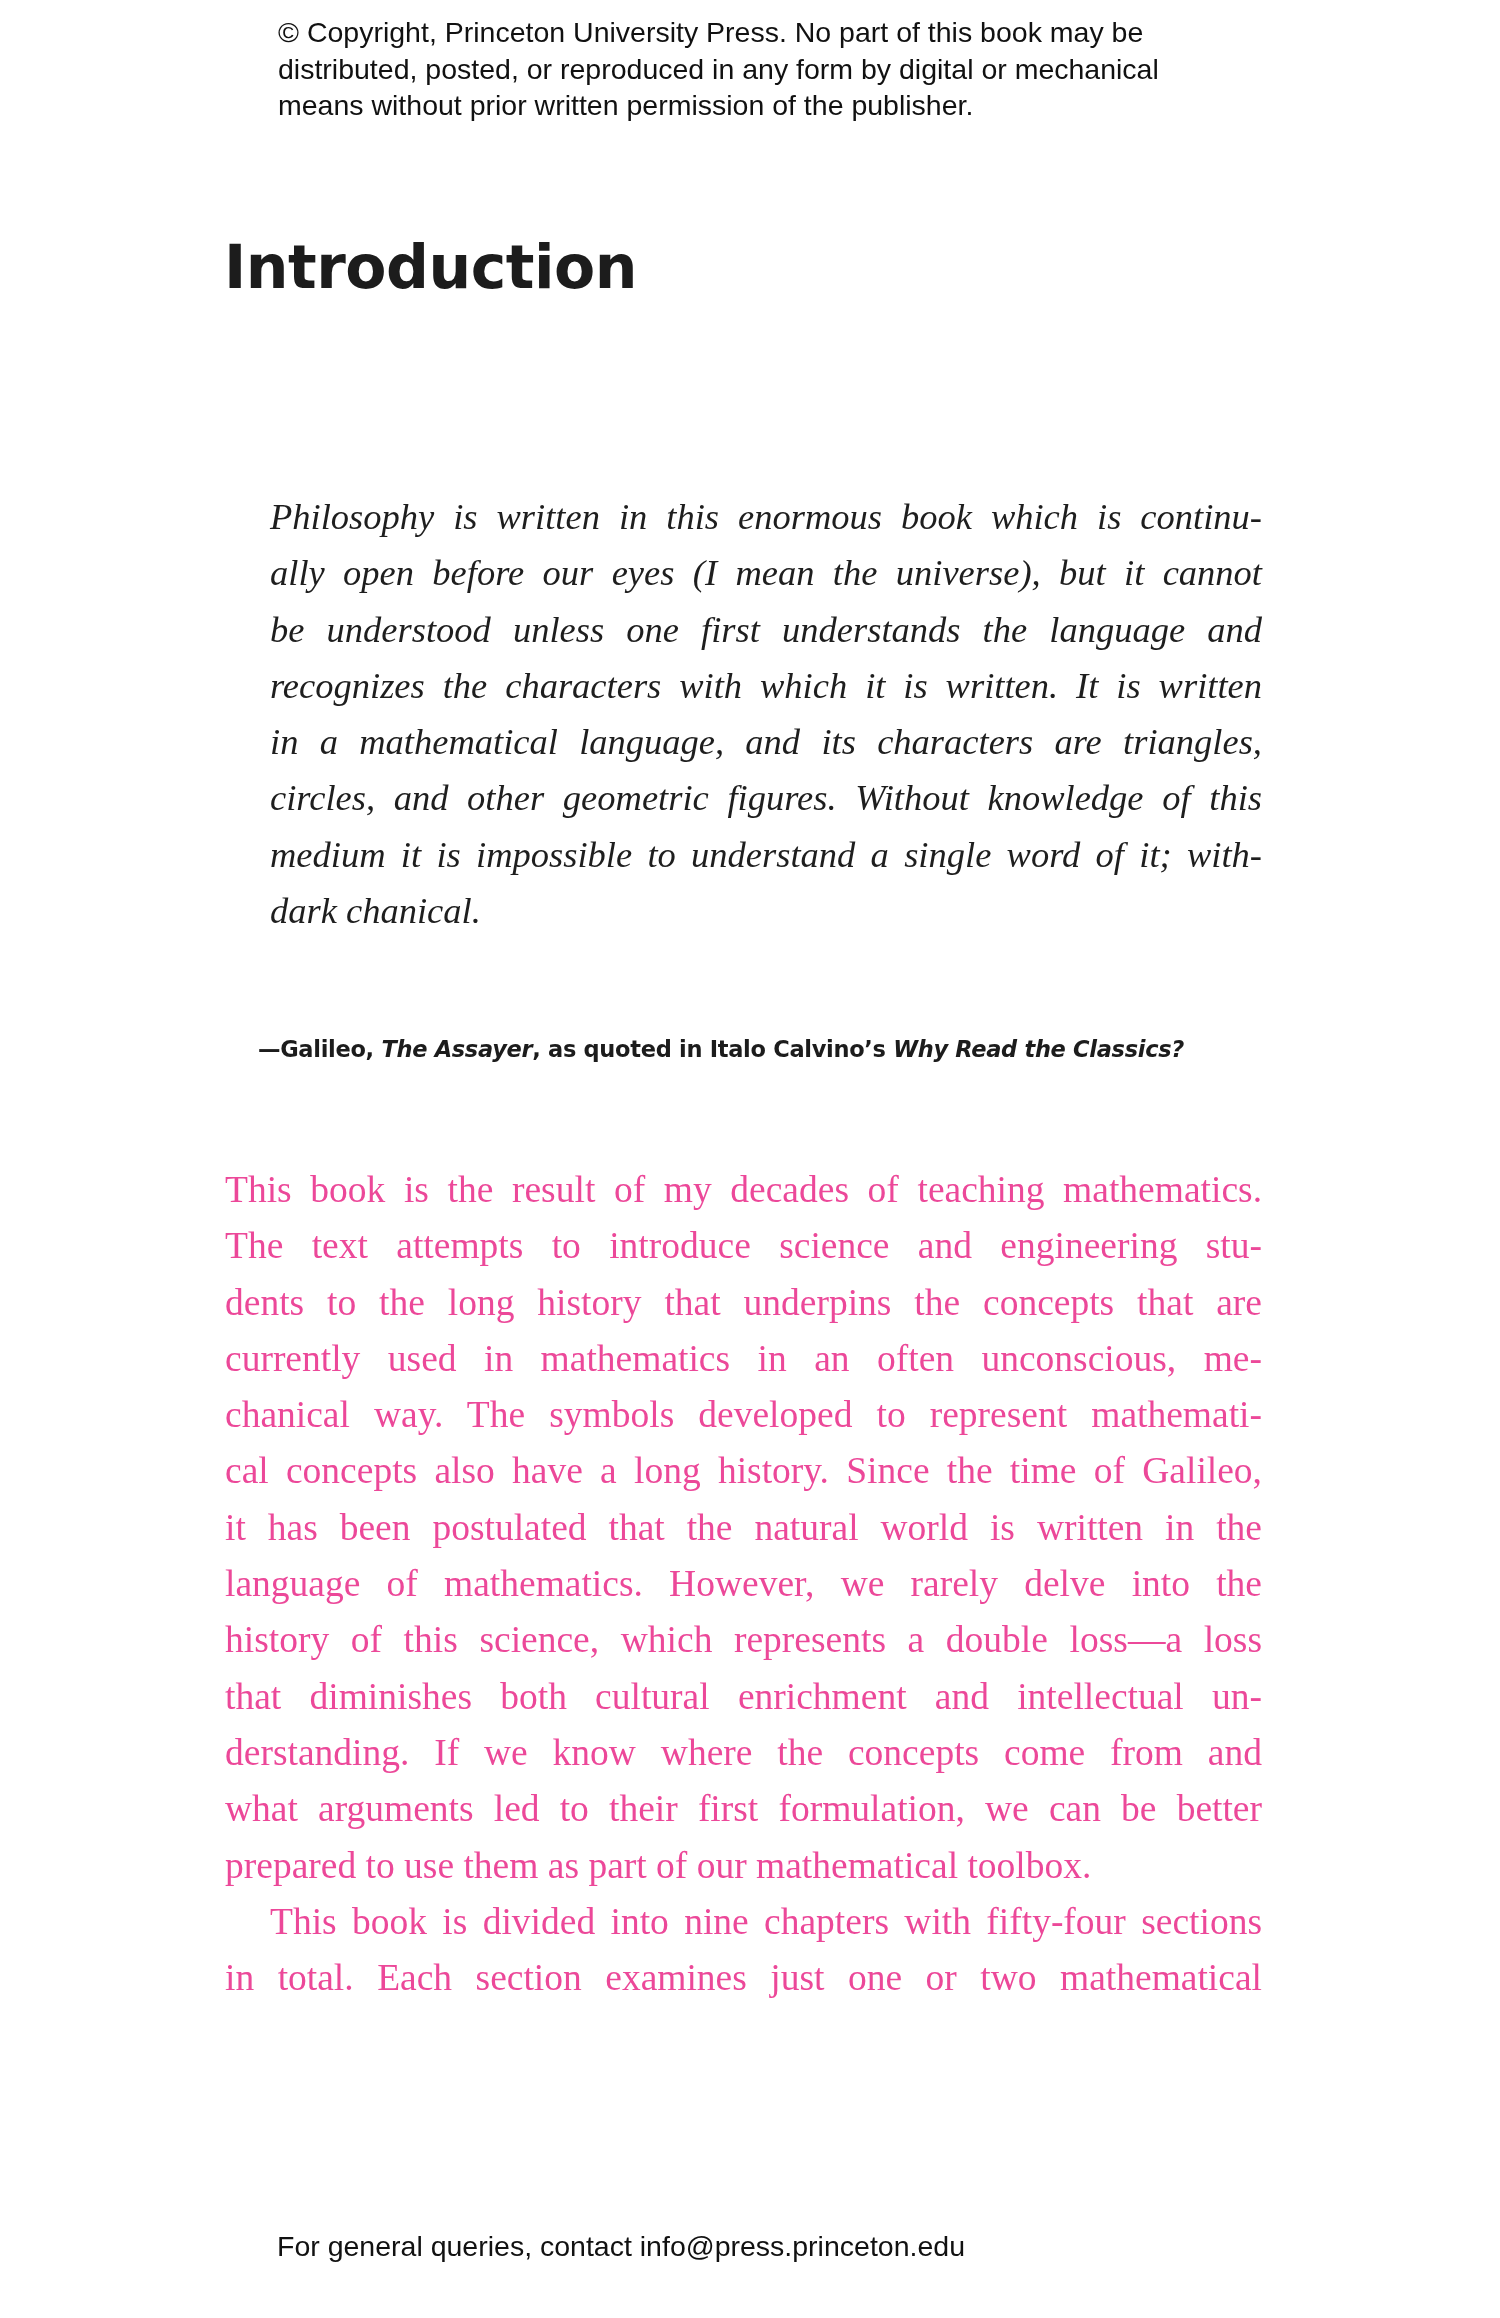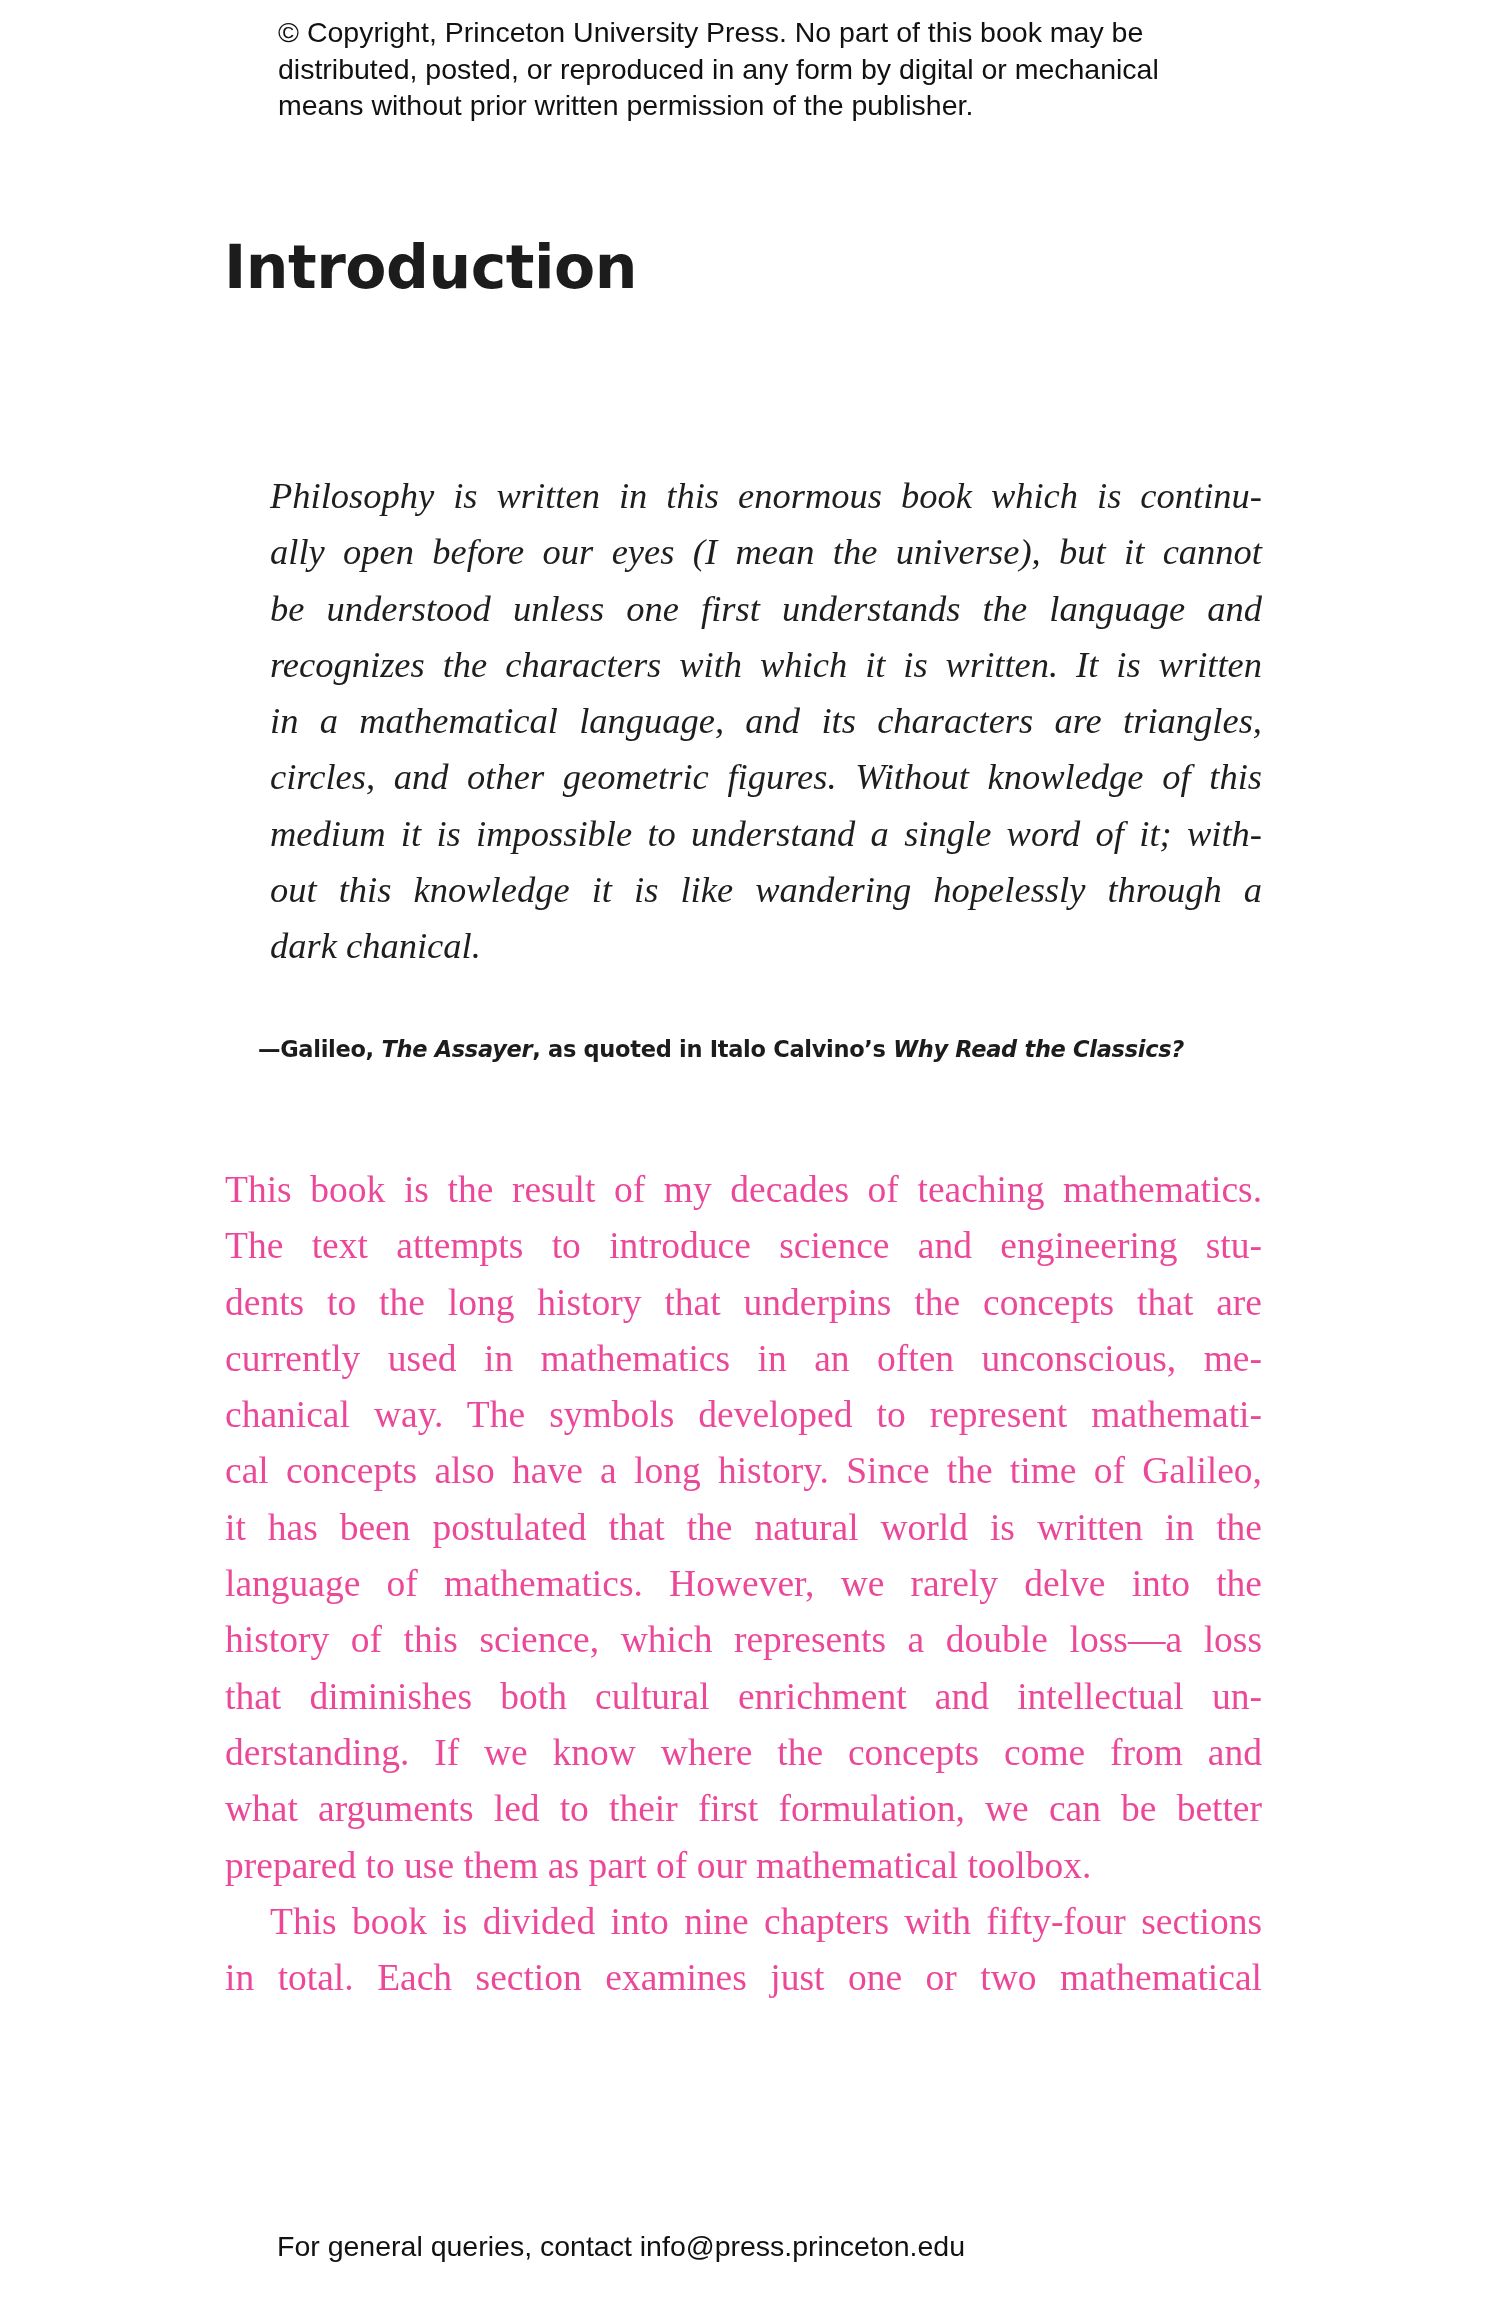--- a/index.html
+++ b/index.html
@@ -8,21 +8,21 @@
     position: absolute; left: 278px; top: 14px; width: 1000px;
     font-family: "Liberation Sans", sans-serif; font-size: 28.5px; line-height: 36.5px; color: #111;
   }
   .copyright div { white-space: nowrap; }
   .heading {
     position: absolute; left: 224px; top: 232px;
     font-family: "DejaVu Sans", sans-serif; font-weight: bold; font-size: 60px; letter-spacing: -0.5px; color: #1c1c1c;
     margin: 0;
   }
   .epigraph {
-    position: absolute; left: 270px; top: 468px; width: 992px;
+    position: absolute; left: 270px; top: 489px; width: 992px;
     font-family: "Liberation Serif", serif; font-style: italic; font-size: 36.5px; line-height: 56.3px; color: #1e1e1e;
   }
   .epigraph .line { display: block; white-space: nowrap; text-align: justify; text-align-last: justify; }
   .epigraph .line.last { text-align-last: left; }
   .attribution {
     position: absolute; left: 258px; top: 1036px; width: 1000px;
     font-family: "DejaVu Sans", sans-serif; font-weight: bold; font-size: 22.5px; letter-spacing: -0.3px; color: #1c1c1c; white-space: nowrap;
   }
   .attribution i { font-style: italic; }
   .body-text {
@@ -50,21 +50,20 @@
 <h1 class="heading">Introduction</h1>
 
 <div class="epigraph">
   <span class="line">Philosophy is written in this enormous book which is continu-</span>
   <span class="line">ally open before our eyes (I mean the universe), but it cannot</span>
   <span class="line">be understood unless one first understands the language and</span>
   <span class="line">recognizes the characters with which it is written. It is written</span>
   <span class="line">in a mathematical language, and its characters are triangles,</span>
   <span class="line">circles, and other geometric figures. Without knowledge of this</span>
   <span class="line">medium it is impossible to understand a single word of it; with-</span>
-  <span class="line">out this knowledge it is like wandering hopelessly through a</span>
   <span class="line last">dark chanical.</span>
 </div>
 
 <div class="attribution"><span>—Galileo, </span><i>The Assayer</i><span>, as quoted in Italo Calvino’s </span><i>Why Read the Classics?</i></div>
 
 <div class="body-text">
   <div>
     <span class="line">This book is the result of my decades of teaching mathematics.</span>
     <span class="line">The text attempts to introduce science and engineering stu-</span>
     <span class="line">dents to the long history that underpins the concepts that are</span>

